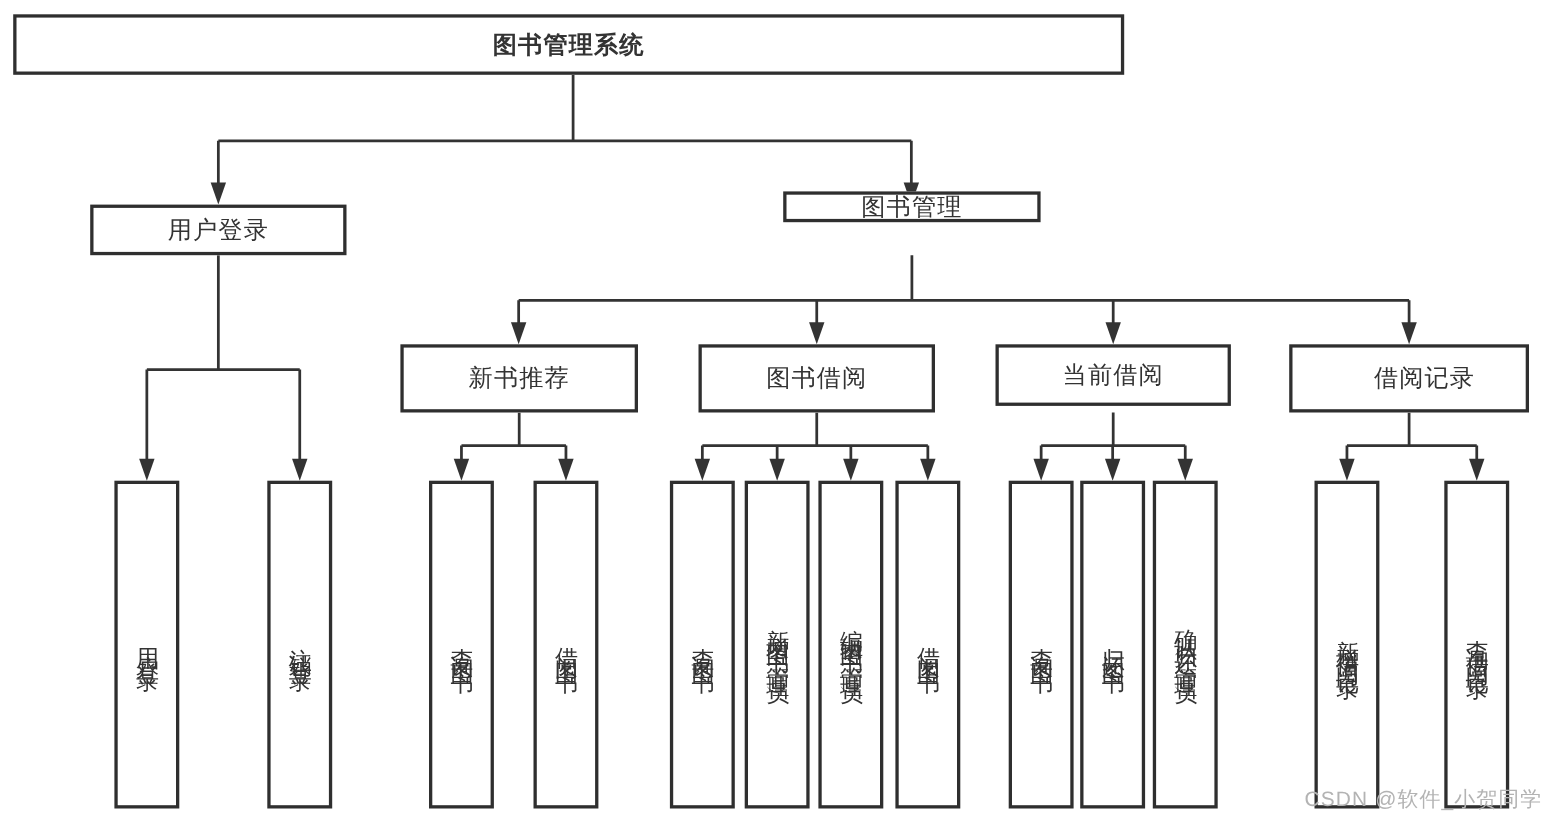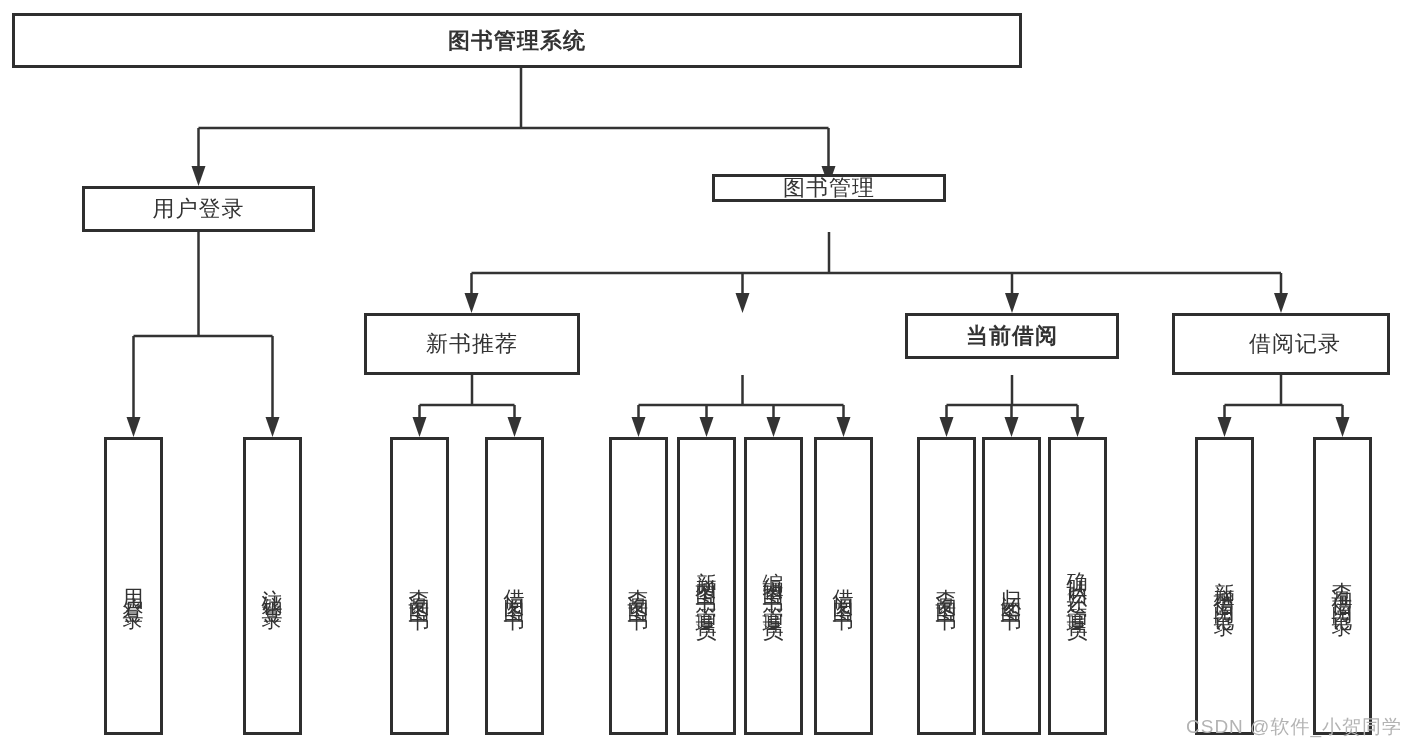--- a/index.html
+++ b/index.html
@@ -116,21 +116,22 @@
       <polygon points="1335.5,417 1349.5,417 1342.5,437"></polygon>
     </g>
   </svg>
 
   <div class="node" style="left:12px; top:13px; width:1010px; height:55px;font-weight:bold;">图书管理系统</div>
 
   <div class="node" style="left:82px; top:186px; width:233px; height:46px;">用户登录</div>
   <div class="node" style="left:712px; top:174px; width:234px; height:28px;">图书管理</div>
 
   <div class="node" style="left:364px; top:313px; width:216px; height:62px;text-align:center;">新书推荐</div>
-  <div class="node" style="left:905px; top:313px; width:214px; height:46px;font-weight:bold;">当前借阅</div>
+  <div class="node" style="left:635px; top:313px; width:215px; height:62px;">图书借阅</div>
+  <div class="node" style="left:905px; top:313px; width:214px; height:56px;">当前借阅</div>
   <div class="node" style="left:1172px; top:313px; width:218px; height:62px;padding-left:28px;">借阅记录</div>
 
   <div class="leaf" style="left:104px; top:437px; width:59px; height:298px;">
     <span>用户登录</span>
   </div>
   <div class="leaf" style="left:243px; top:437px; width:59px; height:298px;">
     <span>注销登录</span>
   </div>
 
   <div class="leaf" style="left:390px; top:437px; width:59px; height:298px;">

